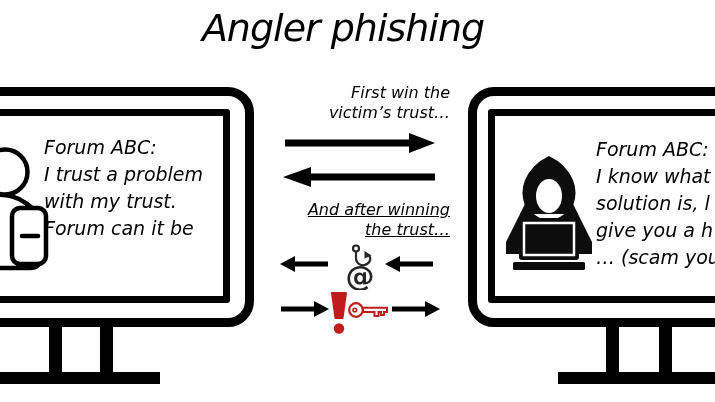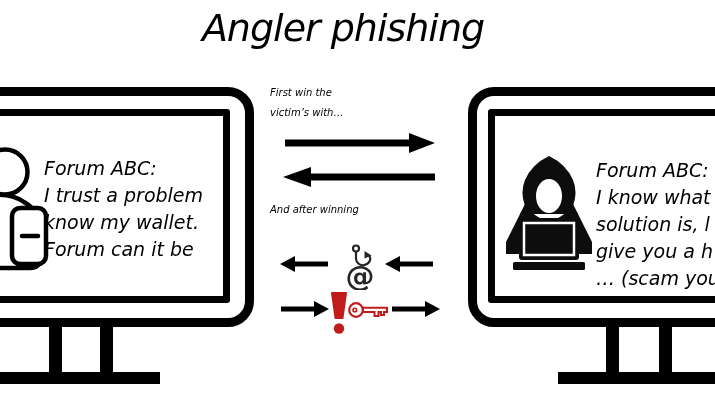--- a/index.html
+++ b/index.html
@@ -9,23 +9,23 @@
   }
   .abs{position:absolute;}
   
   #title{top:6px;left:0;width:686px;text-align:center;font-size:38px;letter-spacing:-1px;}
   
   .mon-outer{border:9px solid #000;border-radius:26px;background:#fff;box-sizing:border-box;}
   .mon-screen{border:7px solid #000;border-radius:3px;background:#fff;box-sizing:border-box;}
   .leg{width:13px;background:#000;}
   .base{height:12px;background:#000;}
   
-  .msg{font-size:19px;line-height:27px;white-space:nowrap;margin-top:21px;}
+  .msg{font-size:19px;line-height:27px;white-space:nowrap;}
   
-  .note{width:180px;text-align:left;font-size:10px;line-height:20px;}
+  .note{width:180px;text-align:right;font-size:16px;line-height:20px;}
   svg{display:block;}
 </style>
 </head>
 <body>
 
 <div id="canvas">
 
   <div id="title" class="abs">Angler phishing</div>
 
   <div class="abs mon-outer" style="left:-82px;top:87px;width:336px;height:240px;"></div>
@@ -37,21 +37,21 @@
   <svg class="abs" style="left:-34px;top:146px;" width="92" height="146" viewBox="0 0 92 146">
     <circle cx="39" cy="26" r="22.5" fill="#fff" stroke="#000" stroke-width="4.5"></circle>
     <path d="M14,52 Q40,44 58,56 Q72,64 74,80 L74,112 Q74,122 64,122 L14,122 Z" fill="#fff" stroke="#000" stroke-width="4.5" stroke-linejoin="round"></path>
     <rect x="46" y="62" width="34" height="56" rx="8" fill="#fff" stroke="#000" stroke-width="4.5"></rect>
     <line x1="56" y1="90" x2="72" y2="90" stroke="#000" stroke-width="4.5" stroke-linecap="round"></line>
   </svg>
 
   <div class="abs msg" style="left:44px;top:134px;">
     <div>Forum ABC:</div>
     <div>I trust a problem</div>
-    <div>know my wallet.</div>
+    <div>with my trust.</div>
     <div>Forum can it be</div>
   </div>
 
   <div class="abs mon-outer" style="left:468px;top:87px;width:336px;height:240px;"></div>
   <div class="abs mon-screen" style="left:488px;top:109px;width:292px;height:194px;"></div>
   <div class="abs leg" style="left:606px;top:325px;height:48px;"></div>
   <div class="abs leg" style="left:659px;top:325px;height:48px;"></div>
   <div class="abs base" style="left:558px;top:372px;width:170px;"></div>
 
   <svg class="abs" style="left:502px;top:154px;" width="94" height="120" viewBox="0 0 94 120">
@@ -66,33 +66,34 @@
   <div class="abs msg" style="left:596px;top:136px;">
     <div>Forum ABC:</div>
     <div>I know what</div>
     <div>solution is, l</div>
     <div>give you a h</div>
     <div>… (scam you</div>
   </div>
 
   <div class="abs note" style="left:270px;top:83px;">
     <div>First win the</div>
-    <div>victim’s with…</div>
+    <div>victim’s trust…</div>
   </div>
 
   <svg class="abs" style="left:285px;top:132px;" width="150" height="22" viewBox="0 0 150 22">
     <polygon points="0,7.5 124,7.5 124,1 150,11 124,21 124,14.5 0,14.5" fill="#000"></polygon>
   </svg>
 
   <svg class="abs" style="left:283px;top:166px;" width="152" height="22" viewBox="0 0 152 22">
     <polygon points="152,7.5 28,7.5 28,1 0,11 28,21 28,14.5 152,14.5" fill="#000"></polygon>
   </svg>
 
-  <div class="abs note" style="left:270px;top:200px;">
+  <div class="abs note" style="left:270px;top:200px;text-decoration:underline;">
     <div>And after winning</div>
+    <div>the trust…</div>
   </div>
 
   <svg class="abs" style="left:280px;top:255px;" width="48" height="18" viewBox="0 0 48 18">
     <polygon points="48,6.5 15,6.5 15,1 0,9 15,17 15,11.5 48,11.5" fill="#000"></polygon>
   </svg>
 
   <svg class="abs" style="left:343px;top:244px;" width="34" height="46" viewBox="0 0 34 46">
     <circle cx="13" cy="4.5" r="3" fill="none" stroke="#262626" stroke-width="2.2"></circle>
     <path d="M13,7.5 L13,14 C13,20 19,23 24,20 C28,17.5 28.5,12.5 24.5,11" fill="none" stroke="#262626" stroke-width="2.2"></path>
     <polygon points="21.5,7 28.5,11.5 21.5,14.5" fill="#262626"></polygon>

